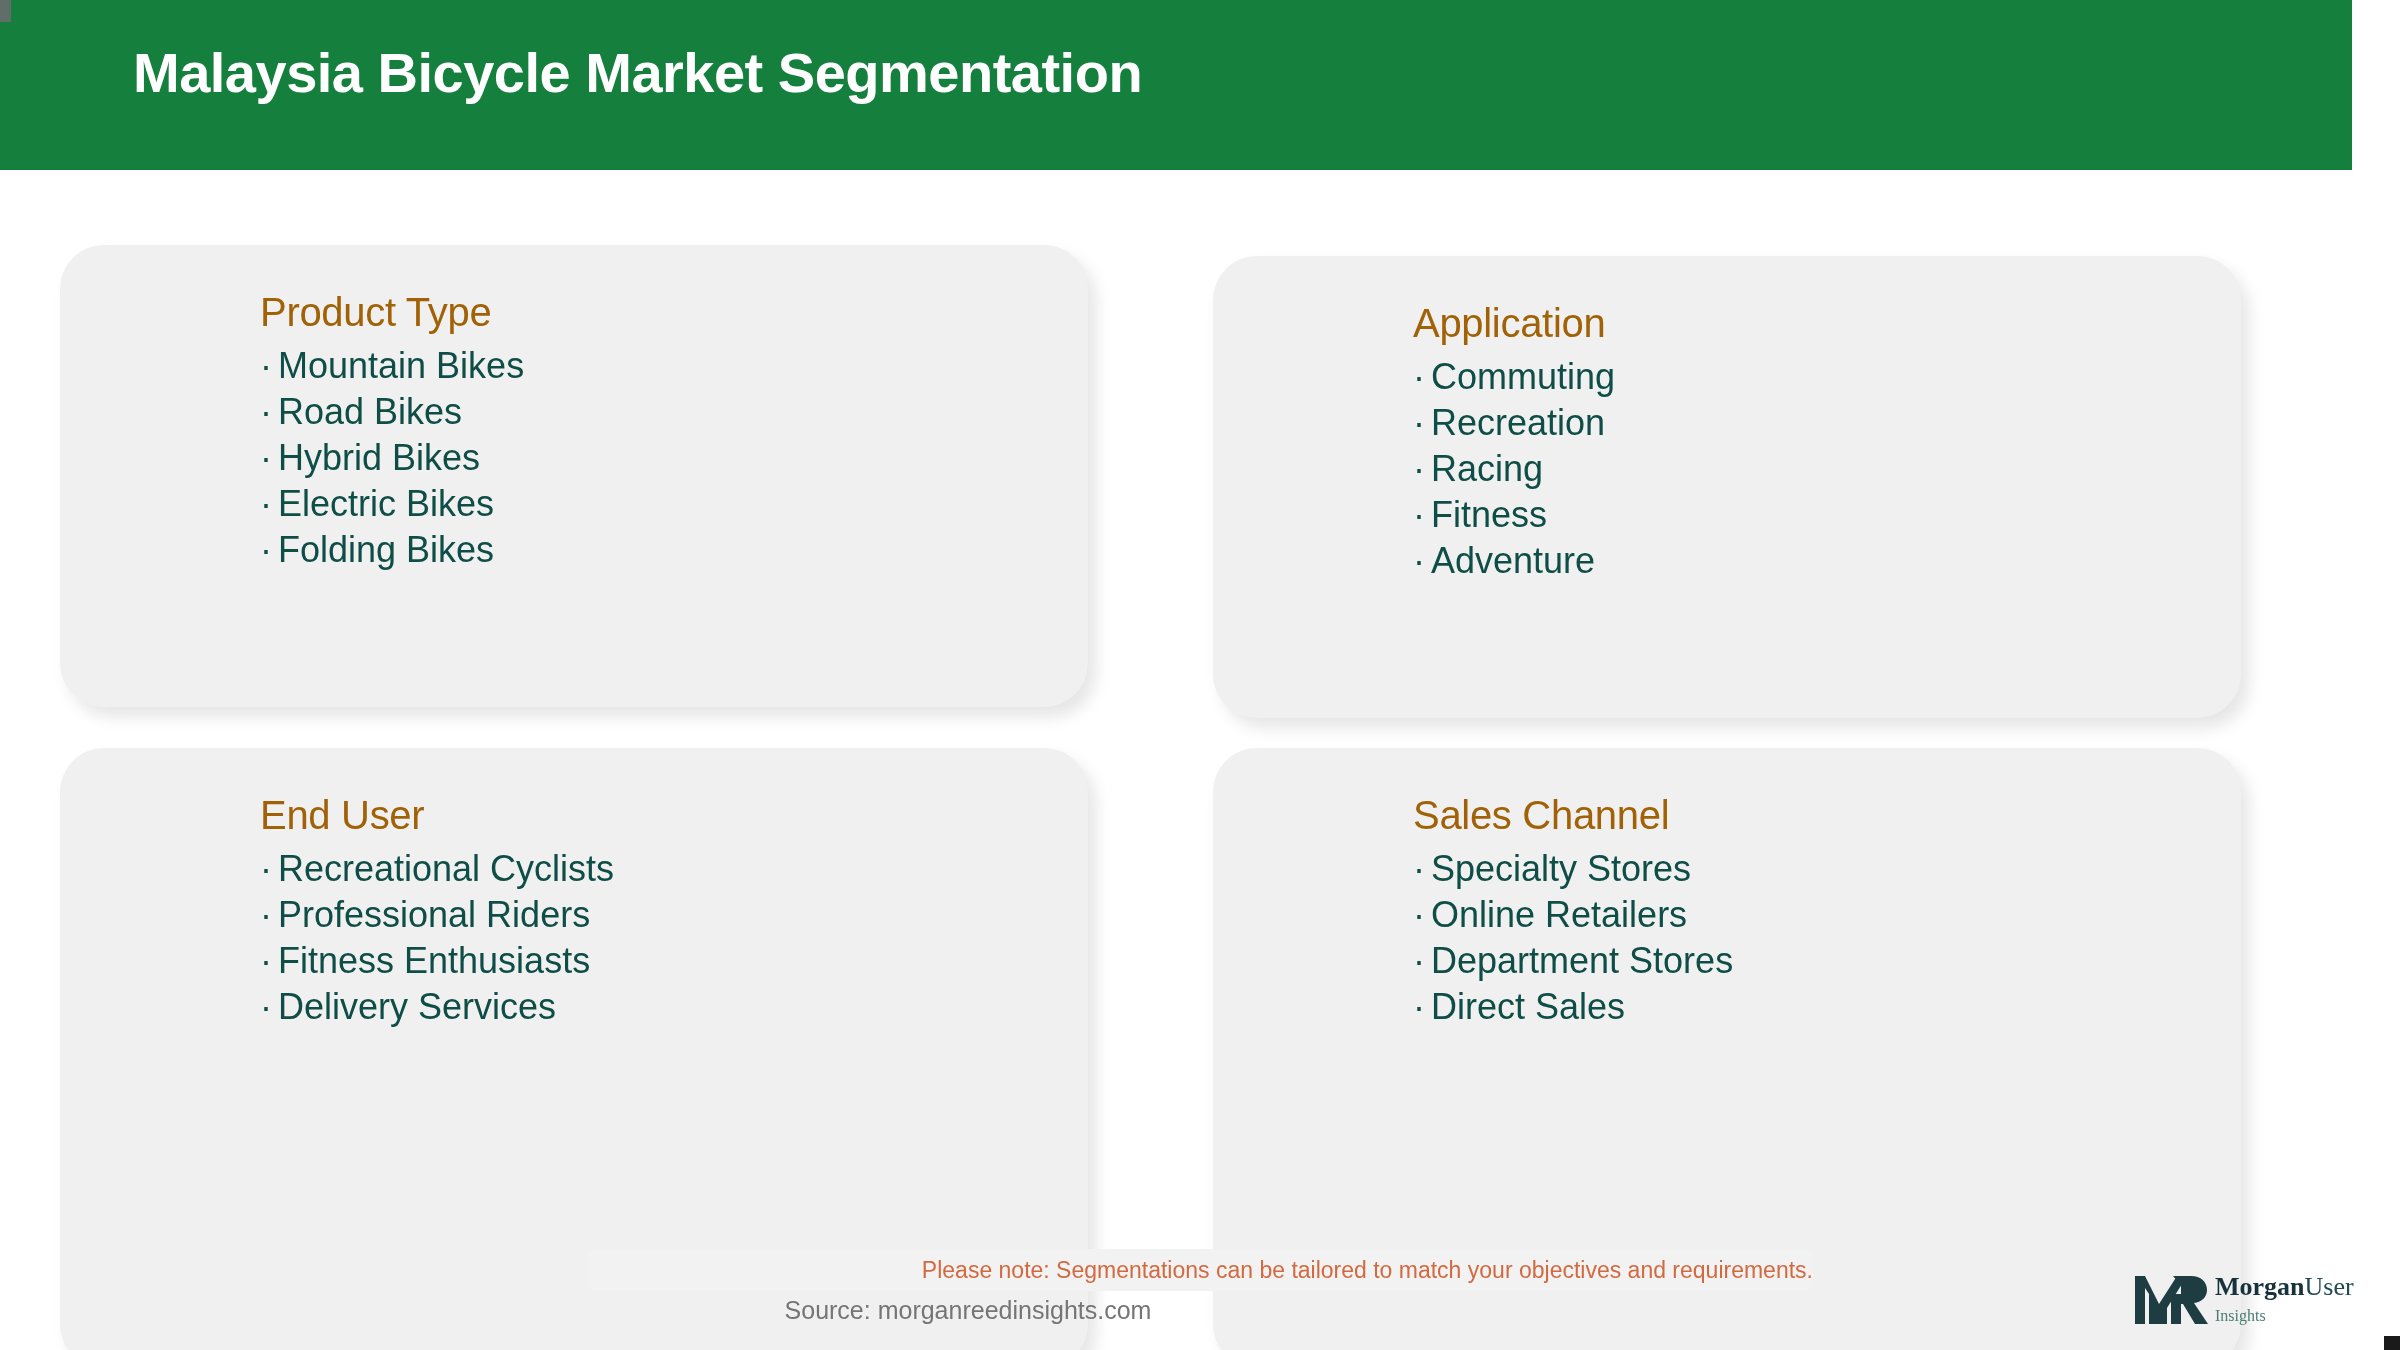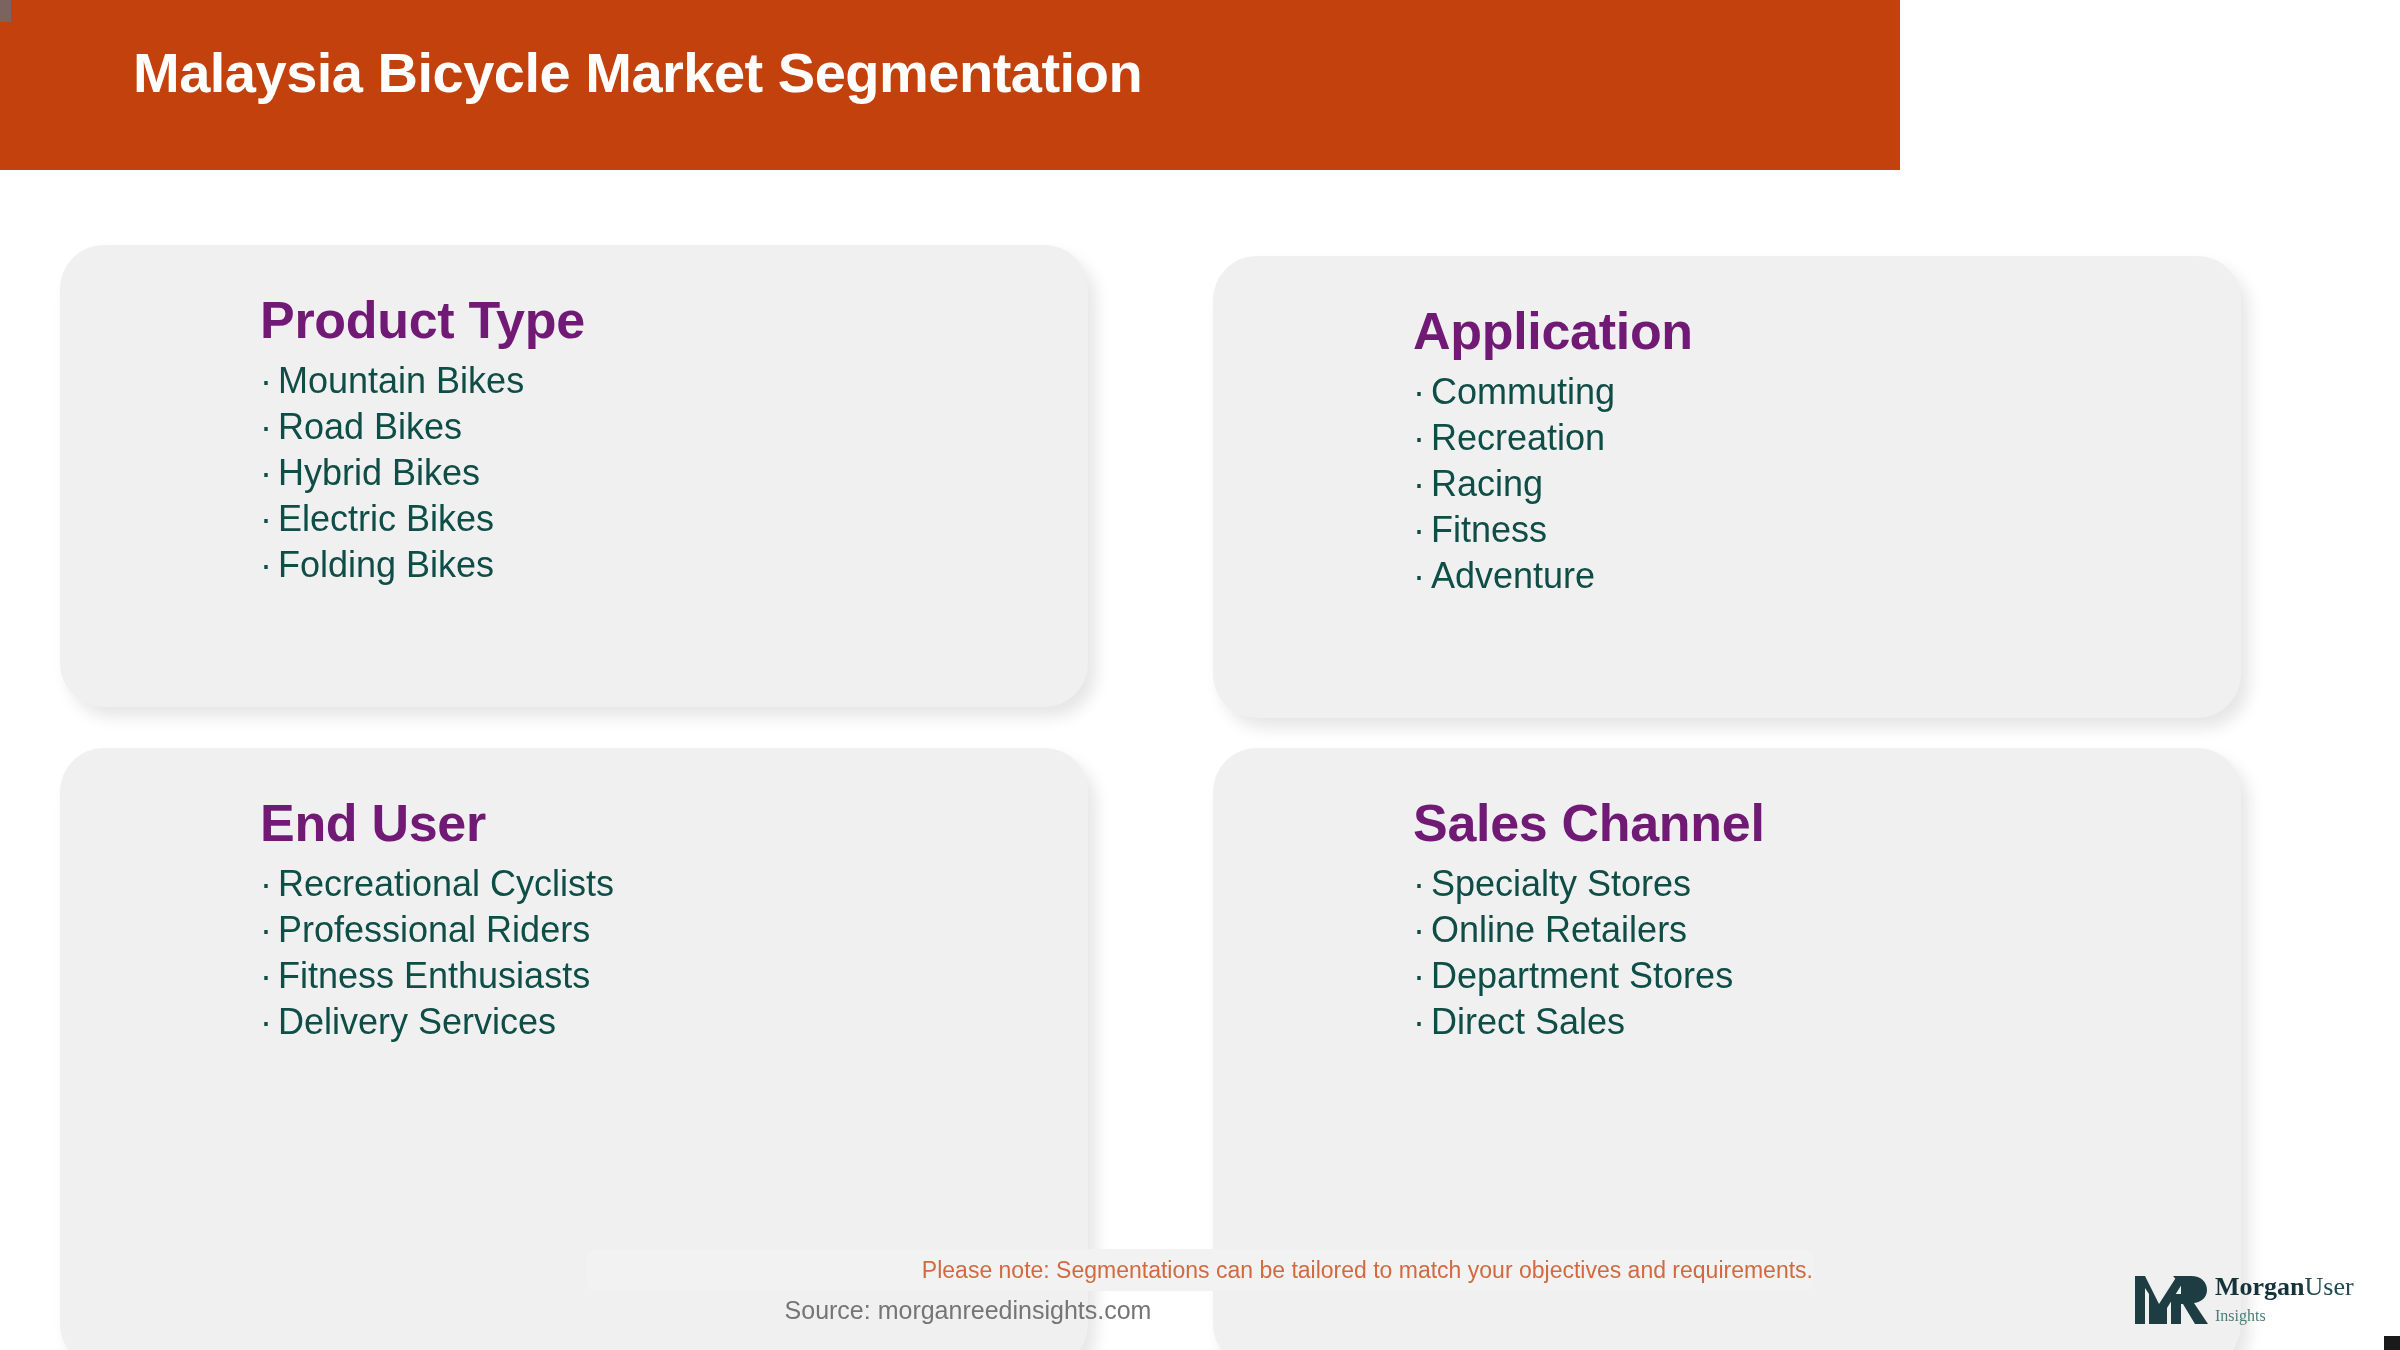--- a/index.html
+++ b/index.html
@@ -13,23 +13,23 @@
     overflow: hidden;
     font-family: "Liberation Sans", sans-serif;
     position: relative;
   }
 
   
   .header {
     position: absolute;
     left: 0;
     top: 0;
-    width: 1900px;
+    width: 2352px;
     height: 170px;
-    background: #c2410c;
+    background: #15803d;
   }
   .header-title {
     position: absolute;
     left: 133px;
     top: 40px;
     font-size: 56px;
     font-weight: bold;
     color: #ffffff;
     letter-spacing: -0.5px;
     white-space: nowrap;
@@ -72,23 +72,23 @@
   .card.pos-2 { left: 60px;   top: 578px; width: 1028px; height: 620px; }
   .card.pos-3 { left: 1213px; top: 578px; width: 1028px; height: 620px; }
 
   .card-inner {
     position: absolute;
     left: 200px;
     top: 45px;
     right: 40px;
   }
   .card-title {
-    font-size: 52px;
-    font-weight: bold;
-    color: #701a75;
+    font-size: 40px;
+    font-weight: normal;
+    color: #a16207;
     letter-spacing: -0.3px;
     margin: 0 0 8px 0;
     white-space: nowrap;
   }
   .card-list {
     list-style: none;
     margin: 0;
     padding: 0;
   }
   .card-list li {

